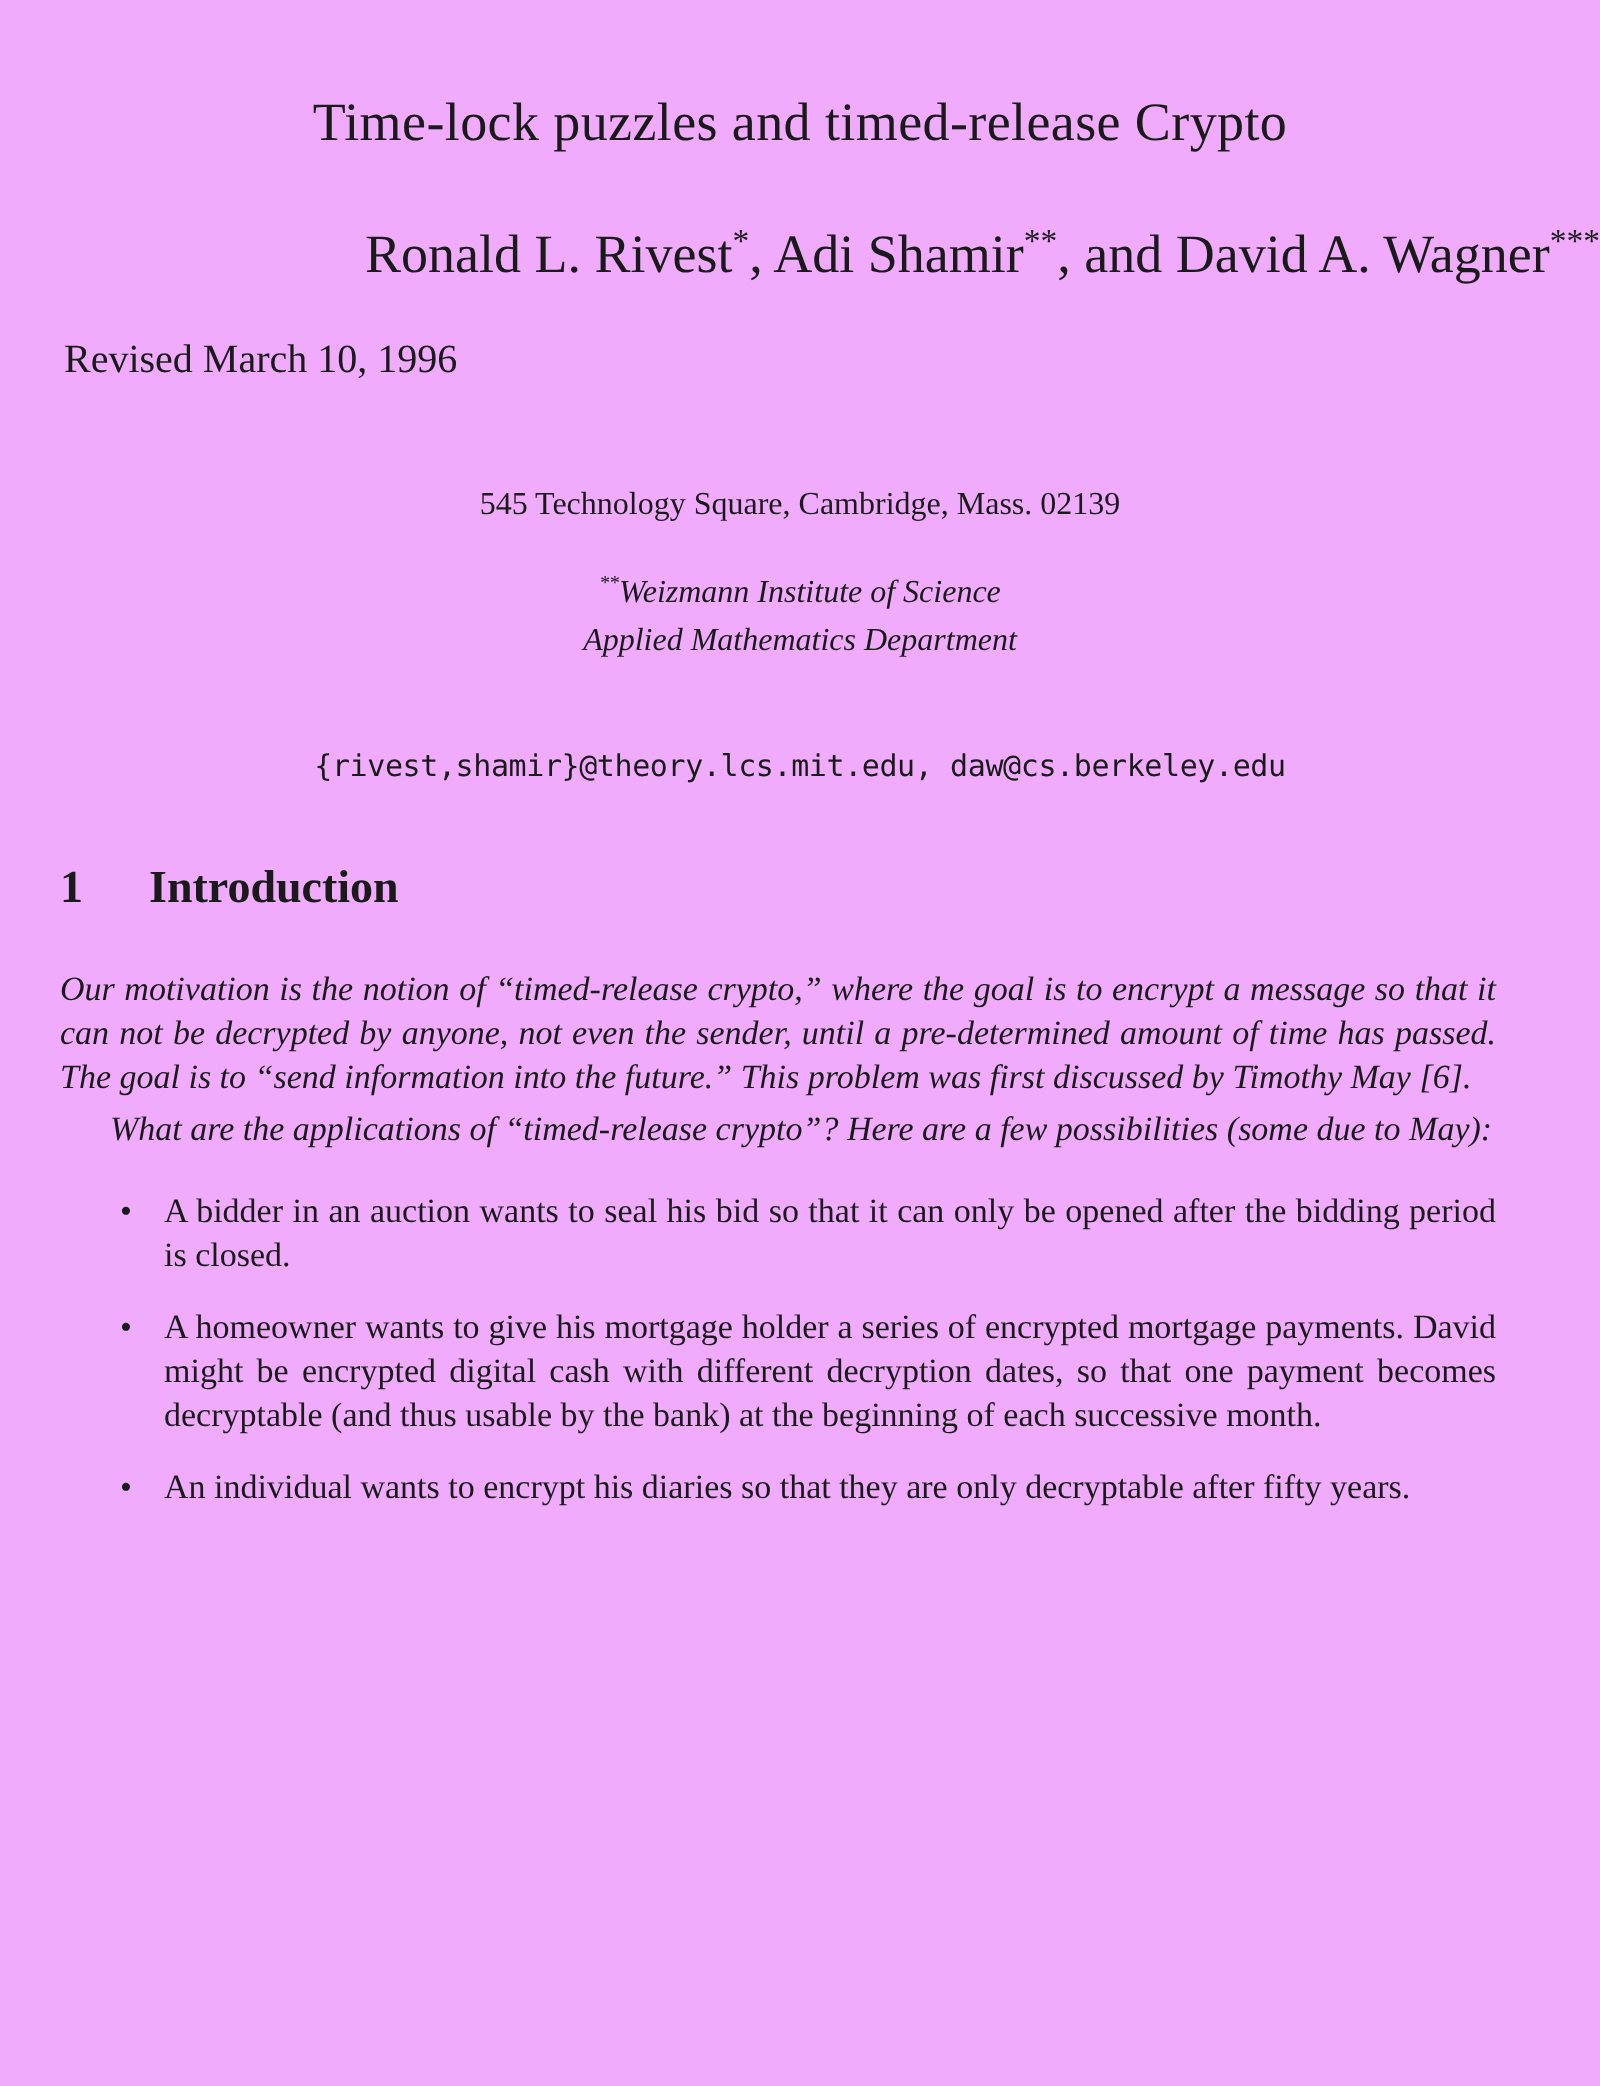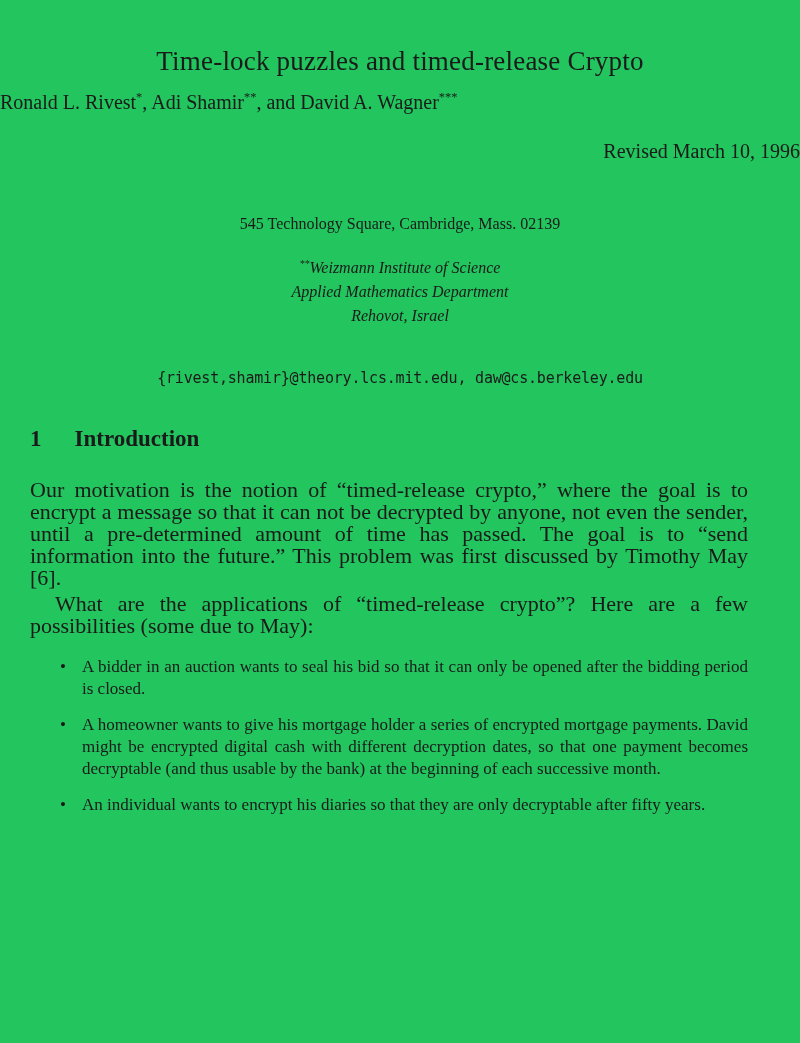--- a/index.html
+++ b/index.html
@@ -1,42 +1,43 @@
 <!DOCTYPE html>
 <html><head>
 <meta charset="utf-8">
 <style>
   html, body { margin: 0; padding: 0; background: #ffffff; }
   .page {
     position: relative;
     width: 800px;
     height: 1043px;
-    background: #22c55e;
+    background: #f0abfc;
     color: #1a1a1a;
     font-family: "Liberation Serif", "DejaVu Serif", serif;
     overflow: hidden;
     box-sizing: border-box;
   }
   .title {
     margin: 46px 0 0 0;
     text-align: center;
     font-size: 27px;
     font-weight: 400;
     letter-spacing: 0.2px;
   }
   .authors {
-    margin-top: 14px;
-    text-align: left;
-    font-size: 20px;
+    margin-top: 35px;
+    text-align: right;
+    font-size: 27px;
   }
   sup { font-size: 62%; line-height: 0; }
   .revised {
     margin-top: 26px;
-    text-align: right;
+    text-align: left;
     font-size: 20px;
+    padding-left: 32px;
   }
   .affiliation {
     text-align: center;
     font-size: 16px;
     line-height: 24px;
   }
   .aff-1 { margin-top: 49px; }
   .aff-2 { margin-top: 20px; font-style: italic; }
   .aff-3 { margin-top: 37px; }
   .emails {
@@ -47,23 +48,24 @@
     letter-spacing: -0.2px;
   }
   .section-heading {
     margin: 39px 52px 0 30px;
     font-size: 23px;
     font-weight: 700;
   }
   .section-heading .sec-num { margin-right: 33px; }
   .body-par {
     margin: 0 52px 0 30px;
-    font-size: 22px;
+    font-size: 17px;
     line-height: 22px;
     text-align: justify;
+    font-style: italic;
   }
   .par-1 { margin-top: 27px; }
   .par-2 { margin-top: 4px; text-indent: 25px; }
   .bullet-list {
     list-style: none;
     margin: 19px 52px 0 30px;
     padding: 0;
   }
   .bullet-list li {
     position: relative;
@@ -90,21 +92,20 @@
 
   <div class="revised">Revised March 10, 1996</div>
 
   <div class="affiliation aff-1">
     <div>545 Technology Square, Cambridge, Mass. 02139</div>
   </div>
 
   <div class="affiliation aff-2">
     <div><sup>**</sup><span>Weizmann Institute of Science</span></div>
     <div>Applied Mathematics Department</div>
-    <div>Rehovot, Israel</div>
   </div>
 
 
   <div class="emails">{rivest,shamir}@theory.lcs.mit.edu, daw@cs.berkeley.edu</div>
 
   <h2 class="section-heading"><span class="sec-num">1</span><span class="sec-title">Introduction</span></h2>
 
   <p class="body-par par-1">Our motivation is the notion of “timed-release crypto,” where the goal is to encrypt a message so that it can not be decrypted by anyone, not even the sender, until a pre-determined amount of time has passed.  The goal is to “send information into the future.”  This problem was first discussed by Timothy May [6].</p>
 
   <p class="body-par par-2">What are the applications of “timed-release crypto”? Here are a few possibilities (some due to May):</p>

